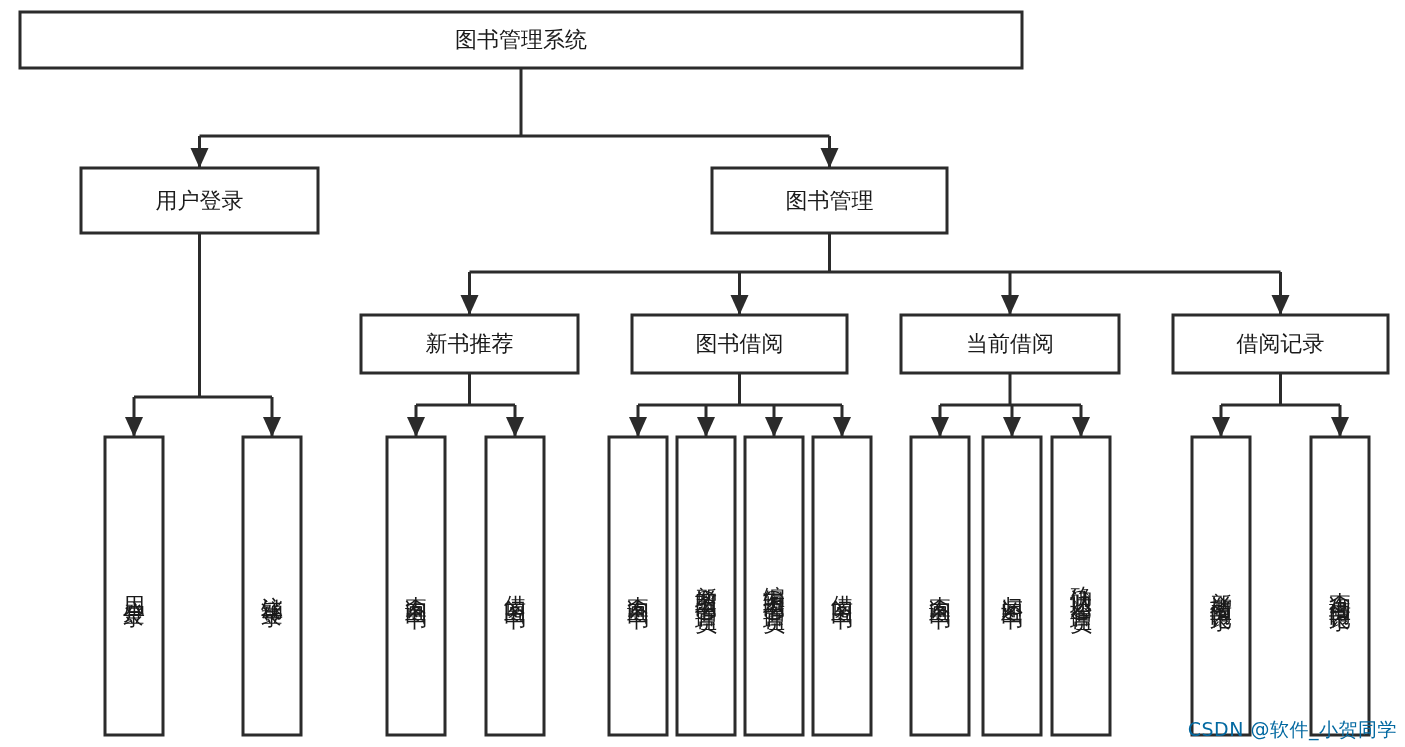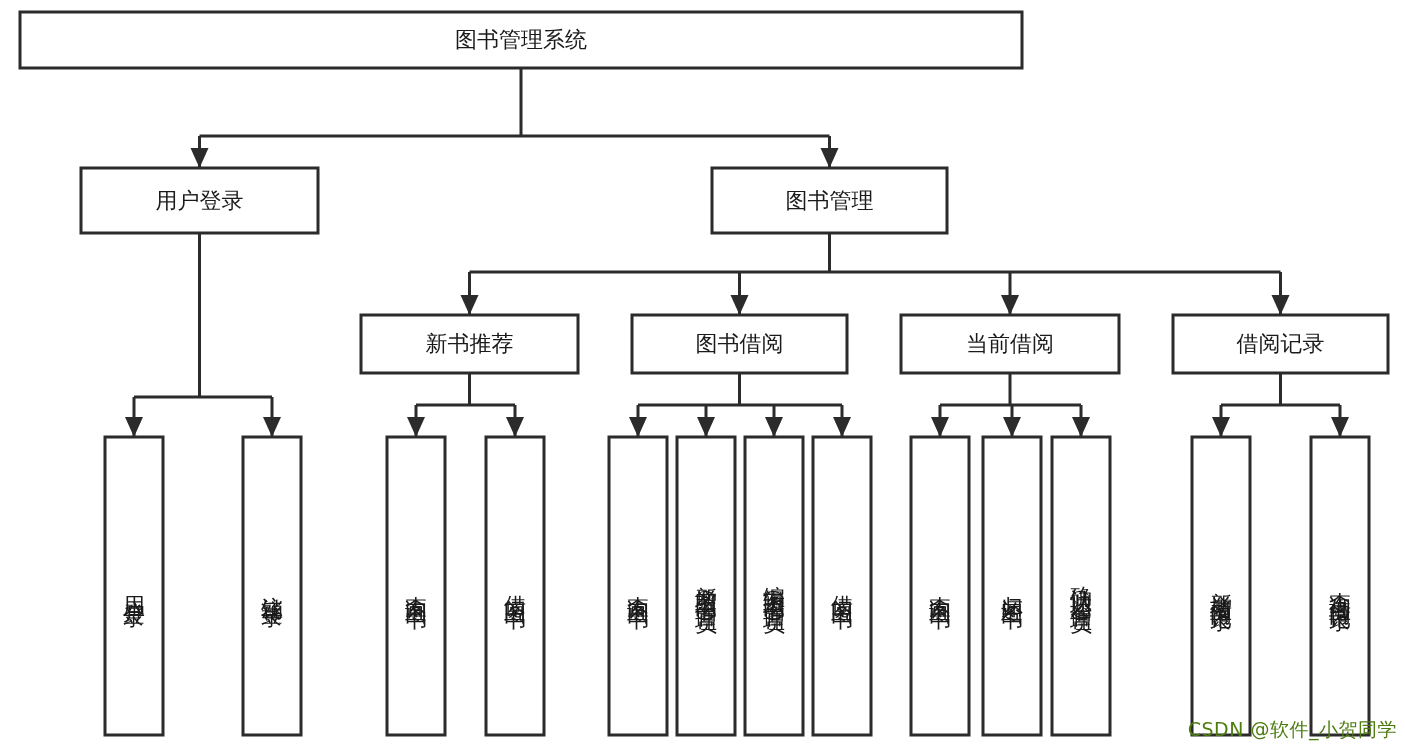--- a/index.html
+++ b/index.html
@@ -63,21 +63,21 @@
     justify-content: center;
     white-space: nowrap;
     pointer-events: none;
   }
   #watermark {
     position: absolute;
     right: 8px;
     bottom: 4px;
     font-family: "DejaVu Sans", "Liberation Sans", sans-serif;
     font-size: 19px;
-    color: #4d7c0f;
+    color: #0369a1;
     letter-spacing: 0.5px;
     white-space: nowrap;
   }
 </style>
 </head>
 <body>
 
 <div id="diagram-root">
 
   <svg id="diagram-svg" viewBox="0 0 1405 747">

